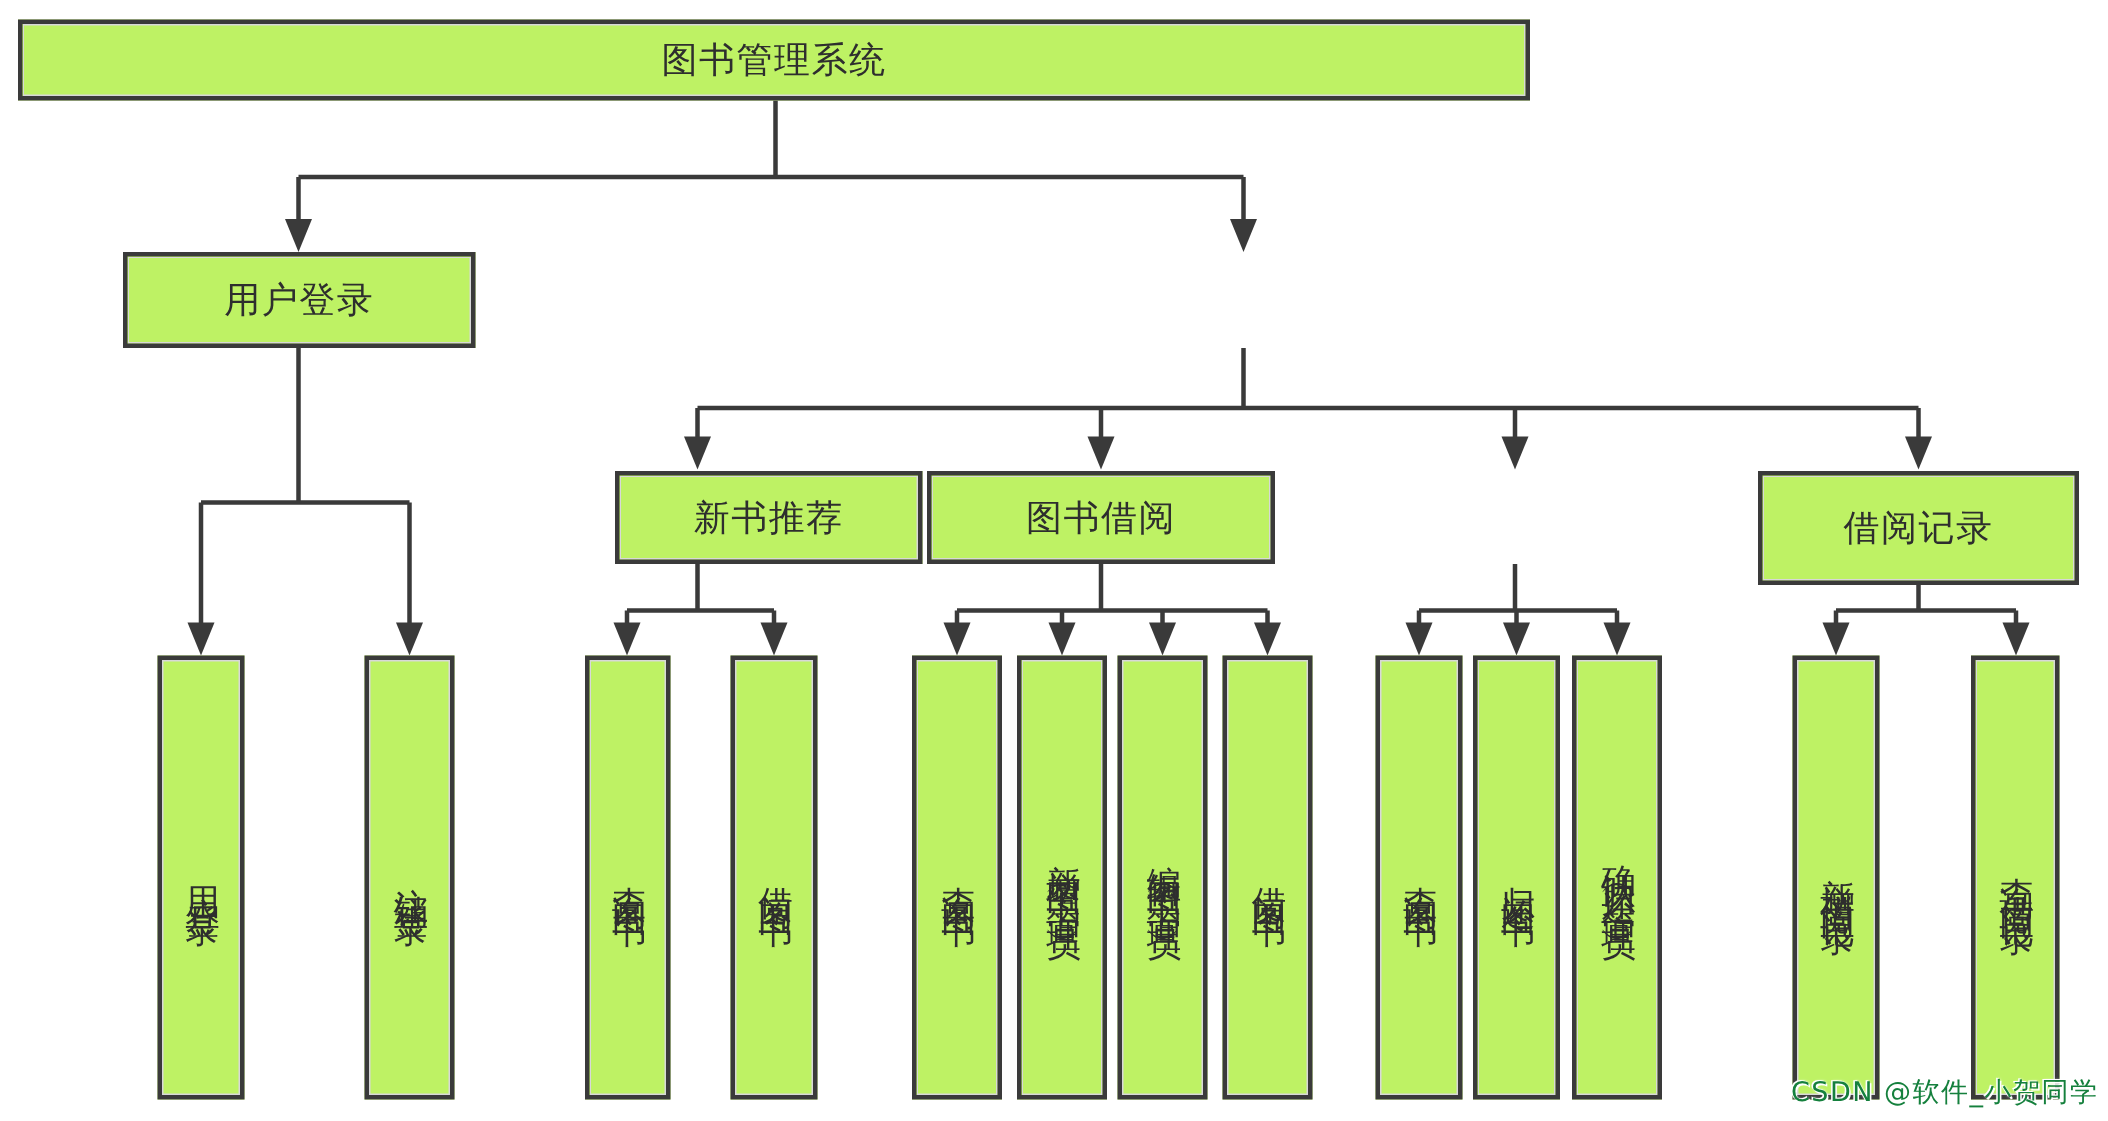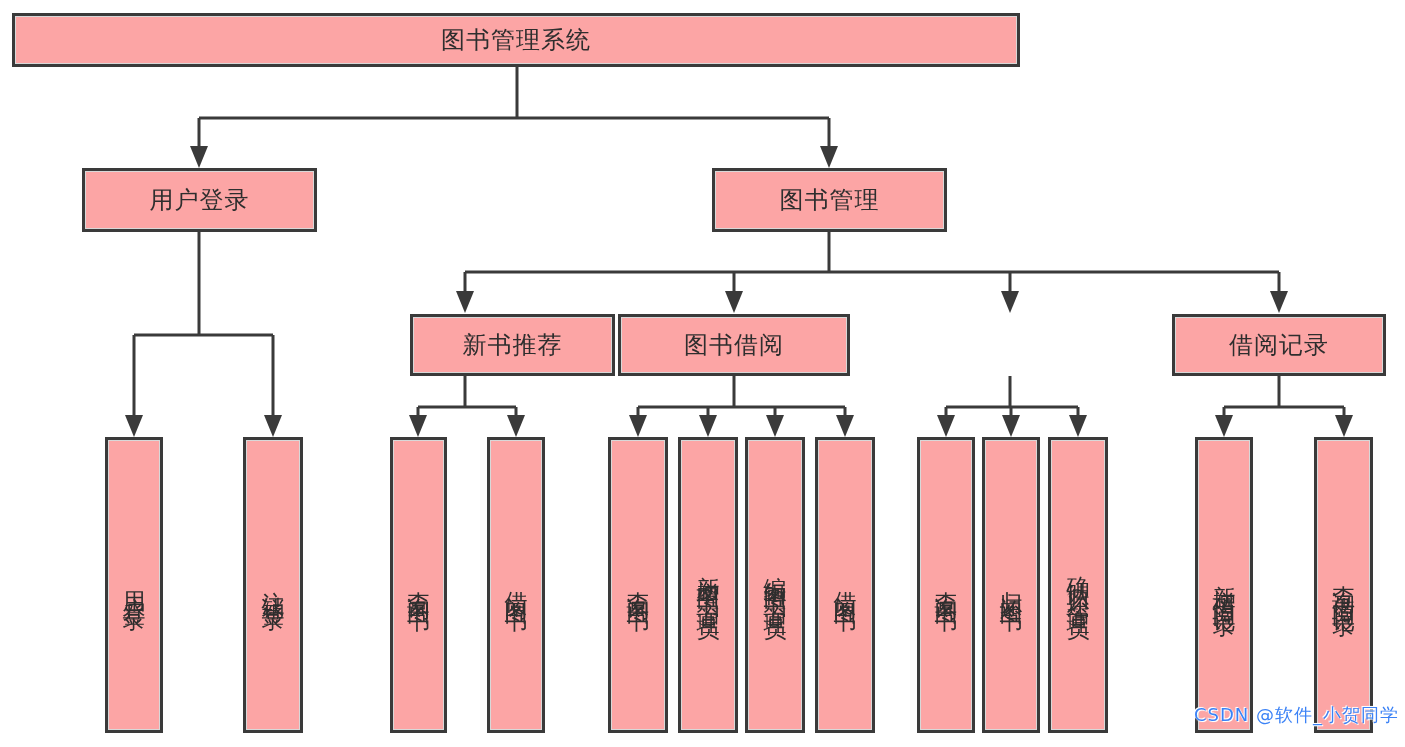--- a/index.html
+++ b/index.html
@@ -8,41 +8,41 @@
     width:1405px;height:747px;
     background:#ffffff;
     font-family:"DejaVu Sans","Liberation Sans",sans-serif;
     overflow:hidden;
   }
   #wires{position:absolute;left:0;top:0;z-index:0;}
   .box{
     position:absolute;
     box-sizing:border-box;
     border:3px solid #3a3a3a;
-    background:#fca5a5;
+    background:#bef264;
     display:flex;align-items:center;justify-content:center;
     color:#2e2e2e;
     z-index:1;
     box-shadow:inset 0 0 0 1px #d8d8d8;
   }
   .h-label{font-size:24px;letter-spacing:1px;white-space:nowrap;}
   .v-label{
     writing-mode:vertical-rl;
     text-orientation:mixed;
     font-size:23px;
     letter-spacing:6px;
     line-height:1;
     white-space:nowrap;
   }
   #watermark{
     position:absolute;
-    right:6px;bottom:20px;
+    right:6px;bottom:7px;
     z-index:2;
     font-size:18px;
-    color:#3b82f6;
+    color:#15803d;
     text-shadow:0 0 2px #ffffff,1px 1px 0 #ffffff,-1px -1px 0 #ffffff;
     letter-spacing:1px;
     white-space:nowrap;
   }
 </style>
 </head>
 <body>
 
 <div id="stage">
 
@@ -89,31 +89,28 @@
     </g>
   </svg>
 
   <div class="box" style="left:12px;top:13px;width:1008px;height:54px;">
     <span class="h-label">图书管理系统</span>
   </div>
 
   <div class="box" style="left:82px;top:168px;width:235px;height:64px;">
     <span class="h-label">用户登录</span>
   </div>
-  <div class="box" style="left:712px;top:168px;width:235px;height:64px;">
-    <span class="h-label">图书管理</span>
-  </div>
 
   <div class="box" style="left:362px;top:314px;width:205px;height:62px;margin-left:48px;">
     <span class="h-label">新书推荐</span>
   </div>
   <div class="box" style="left:618px;top:314px;width:232px;height:62px;font-family:Liberation Mono, monospace;">
     <span class="h-label">图书借阅</span>
   </div>
-  <div class="box" style="left:1172px;top:314px;width:214px;height:62px;">
+  <div class="box" style="left:1172px;top:314px;width:214px;height:76px;">
     <span class="h-label">借阅记录</span>
   </div>
 
   <div class="box" style="left:105px;top:437px;width:58px;height:296px;">
     <span class="v-label">用户登录</span>
   </div>
   <div class="box" style="left:243px;top:437px;width:60px;height:296px;">
     <span class="v-label">注销登录</span>
   </div>
 

